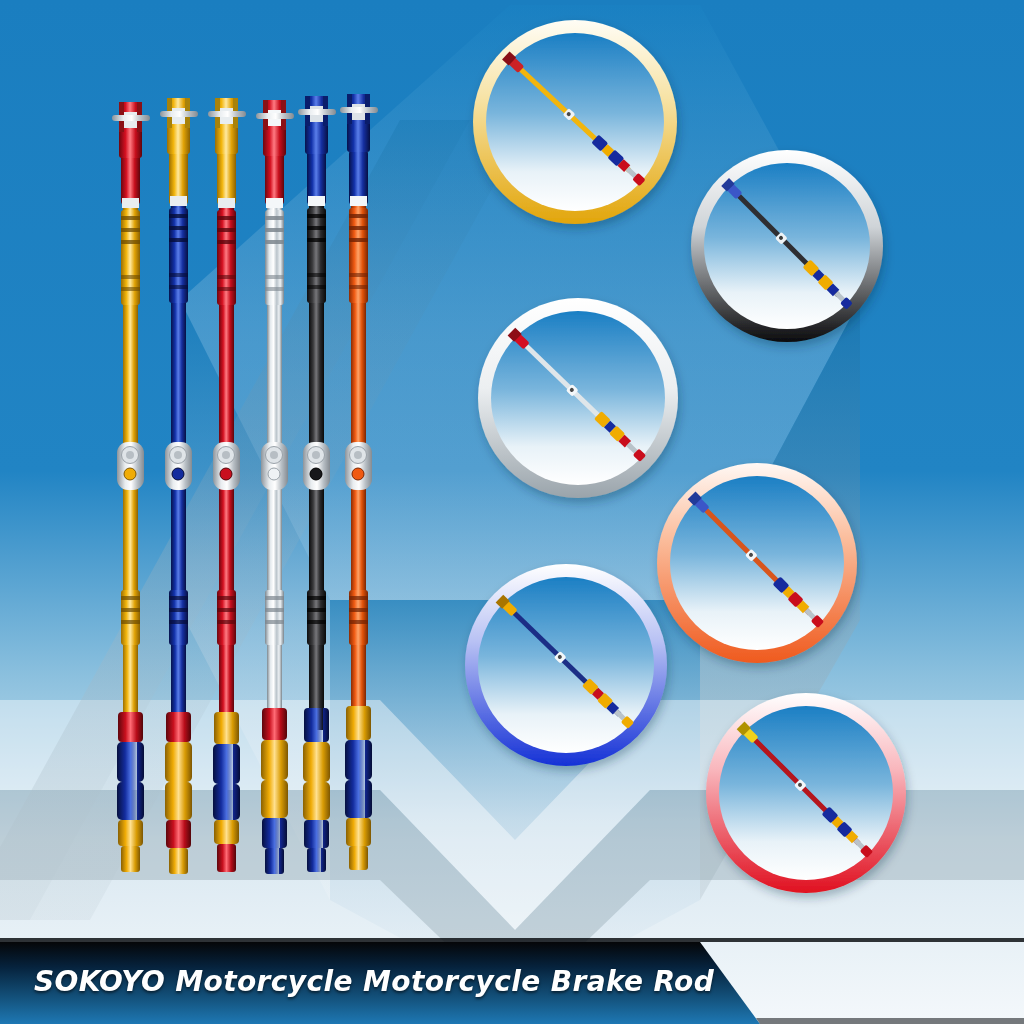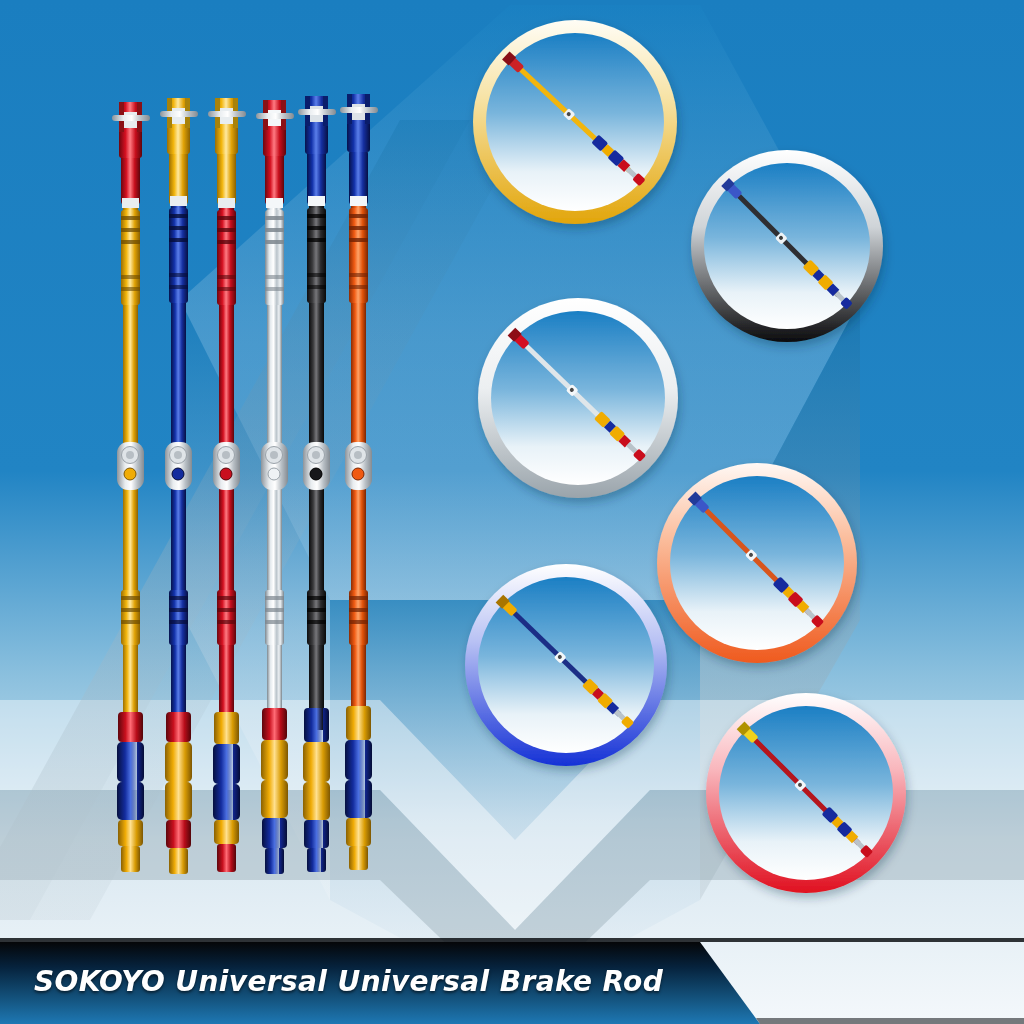--- a/index.html
+++ b/index.html
@@ -547,16 +547,16 @@
           <stop offset="0%" stop-color="#050608"></stop>
           <stop offset="30%" stop-color="#06223c"></stop>
           <stop offset="70%" stop-color="#14547f"></stop>
           <stop offset="100%" stop-color="#1e78b4"></stop>
         </linearGradient>
       </defs>
       <polygon points="0,4 700,4 760,86 0,86" fill="url(#bannerGrad)"></polygon>
       <rect x="0" y="0" width="1024" height="4" fill="#0d1014" opacity="0.85"></rect>
       <polygon points="760,86 1024,86 1024,80 756,80" fill="#0d1014" opacity="0.55"></polygon>
     </svg>
-    <div id="banner-text">SOKOYO Universal Universal Brake Rod</div>
+    <div id="banner-text">SOKOYO Motorcycle Motorcycle Brake Rod</div>
   </div>
 
 </div>
 
 </body></html>

